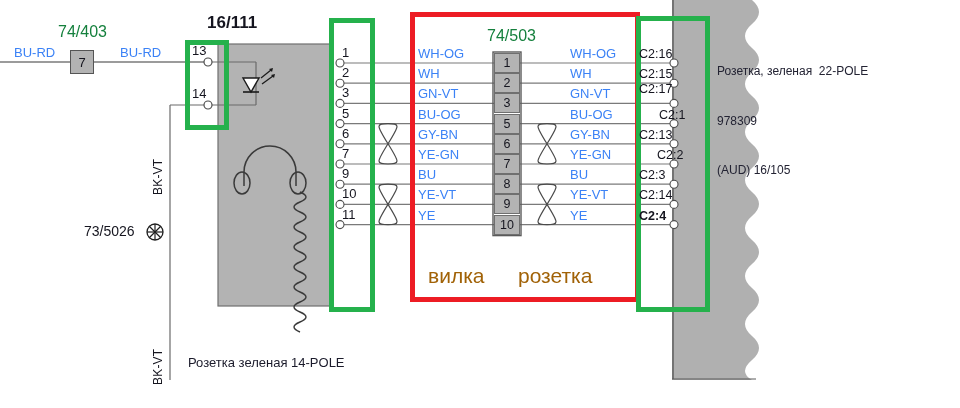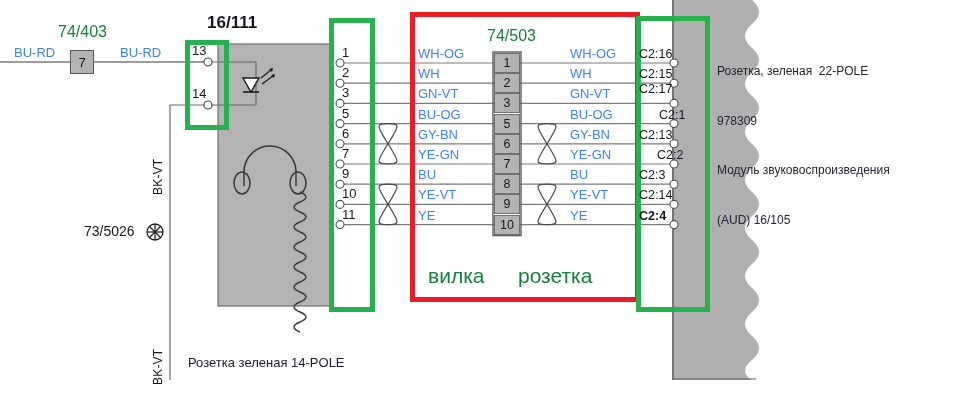--- a/index.html
+++ b/index.html
@@ -16,21 +16,21 @@
     font-family:"Liberation Sans", sans-serif;
     color:#1a1a2e;
     white-space:nowrap;
     line-height:1;
   }
   .wire-lbl{font-size:13px;color:#3b82f6;}
   .pin-num-left{font-size:13px;color:#15151f;}
   .c2-lbl{font-size:12.5px;color:#15151f;}
   .conn-id{font-size:15px;font-weight:bold;color:#15151f;}
   .conn-id-plain{font-size:15px;color:#15803d;}
-  .big-ru{font-size:21px;color:#15803d;}
+  .big-ru{font-size:21px;color:#a16207;}
   .note{
     position:absolute;
     font-size:12px;
     color:#232333;
     line-height:16.5px;
     white-space:pre;
   }
   .note-left{
     font-size:13px;
     color:#1b1b2b;
@@ -231,21 +231,20 @@
 
   <div class="note note-left" style="left: 188px; top: 318px;">
     <div>Розетка зеленая 14-POLE</div>
     
     
   </div>
 
   <div class="note" style="left:717px;top:30px;">
     <div>Розетка, зеленая  22-POLE</div>
     <div>978309</div>
-    <div>Модуль звуковоспроизведения</div>
     <div>(AUD) 16/105</div>
   </div>
 
   <div id="row-labels">
       <div class="centerpin" style="left: 494px; top: 53px;">1</div>
       <div class="lbl pin-num-left" style="left: 342px; top: 46px;">1</div>
       <div class="lbl wire-lbl" style="left: 418px; top: 47px;">WH-OG</div>
       <div class="lbl wire-lbl" style="left: 570px; top: 47px;">WH-OG</div>
       <div class="lbl c2-lbl" style="left: 639px; top: 48px;">C2:16</div>
       <div class="centerpin" style="left: 494px; top: 73.2px;">2</div>

